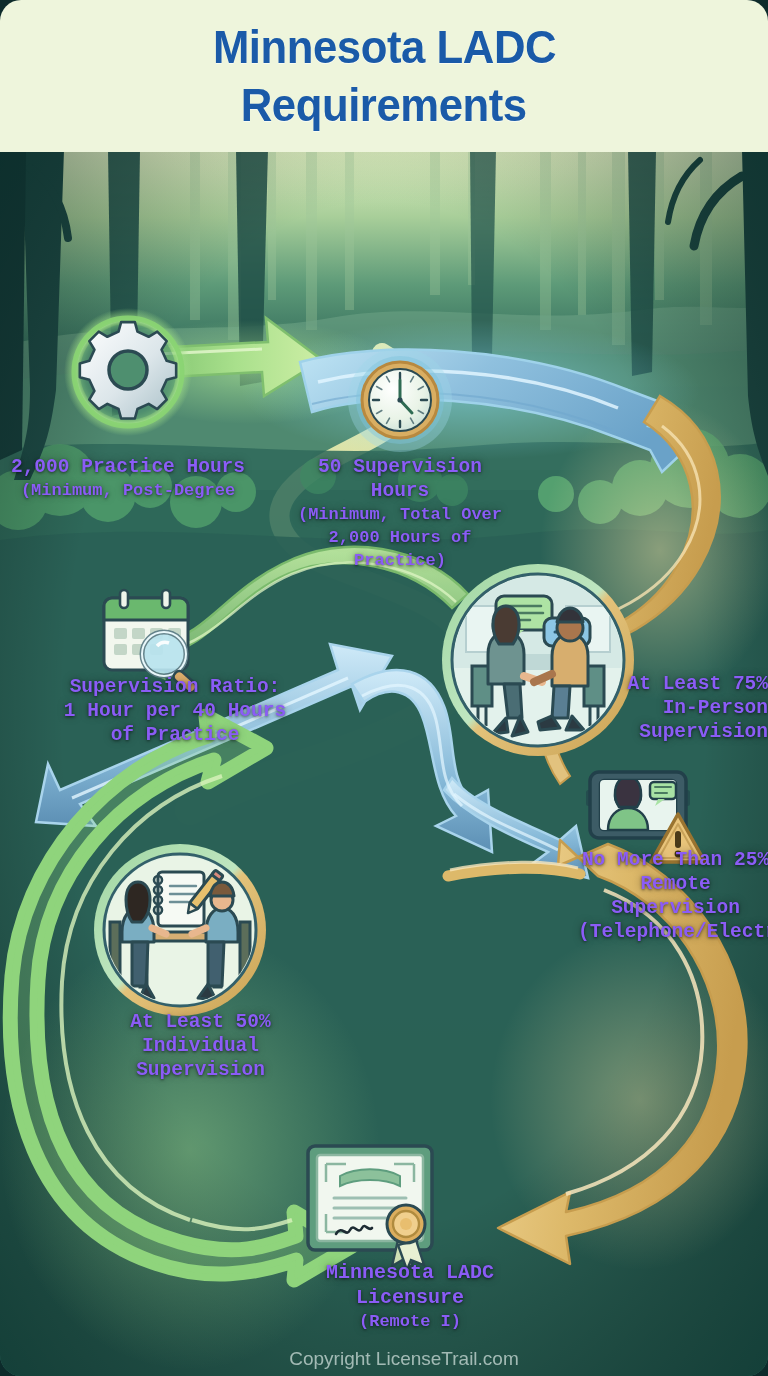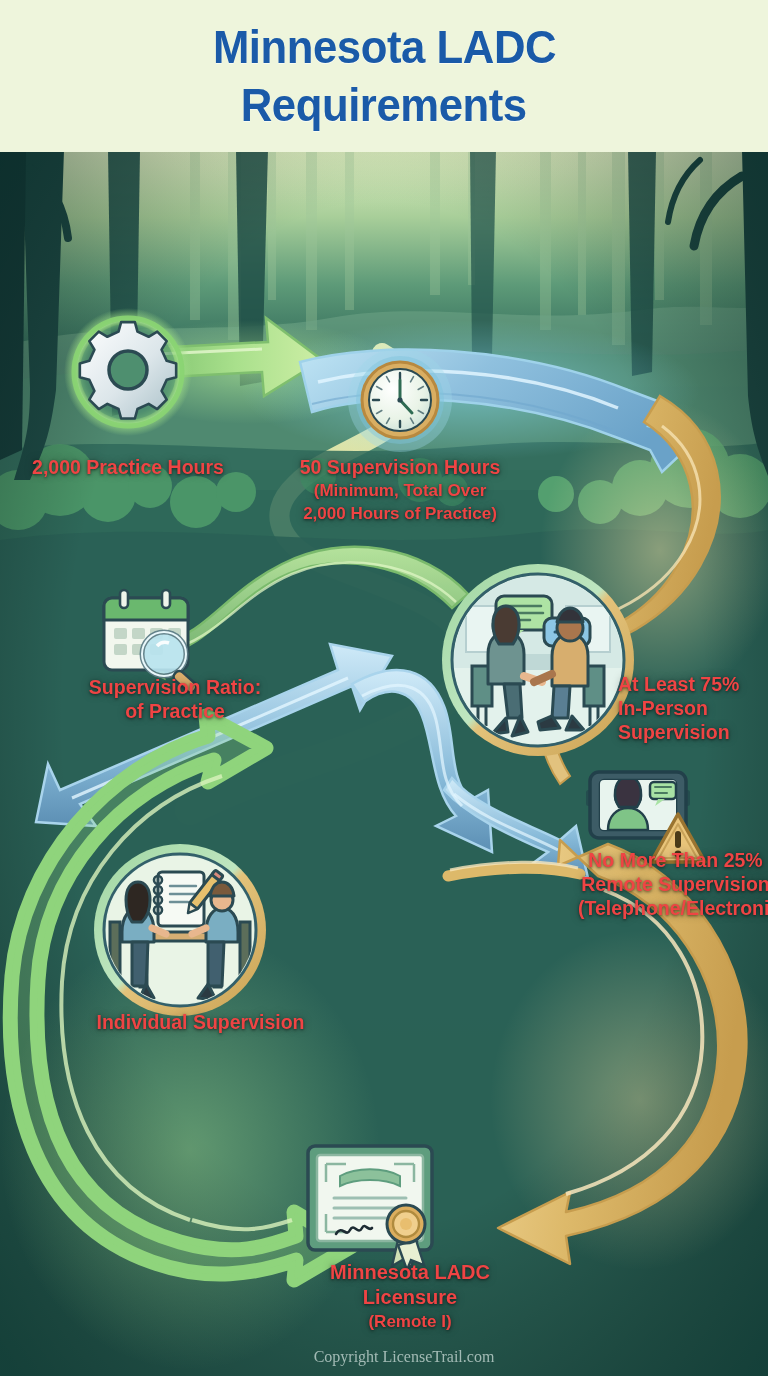--- a/index.html
+++ b/index.html
@@ -6,20 +6,21 @@
   html, body {
     width:768px; height:1376px;
     background:#0d2b2b;
     font-family:"Liberation Sans", sans-serif;
     overflow:hidden;
   }
   #page {
     position:relative;
     width:768px; height:1376px;
     overflow:hidden;
+    border-radius:21px;
   }
 
   
   #header {
     position:absolute; left:0; top:0; width:768px; height:152px;
     background:#eef5dc;
     display:flex; flex-direction:column;
     align-items:center; justify-content:center;
     z-index:60;
   }
@@ -42,45 +43,45 @@
   }
   #artsvg {
     position:absolute; left:0; top:150px; width:768px; height:1226px;
     z-index:10;
   }
 
   
   .lbl {
     position:absolute;
     z-index:40;
-    color:#ef4444;
-    font-family:Liberation Sans, sans-serif;
+    color:#8b5cf6;
+    font-family:Liberation Mono, monospace;
     text-shadow:0 1px 3px rgba(0,0,0,.55), 0 0 8px rgba(0,0,0,.35);
     pointer-events:none;
   }
   .lbl .l1 { font-weight:bold; font-size:19.5px; line-height:24px; }
   .lbl .l2 { font-weight:bold; font-size:17px;  line-height:23px; }
   .lbl.center { text-align:center; }
-  .lbl.left   { text-align:left; }
+  .lbl.left   { text-align:right; }
 
   #lbl-practice   { left:8px;   top:455px; width:240px; }
   #lbl-supervhrs  { left:285px; top:455px; width:230px; }
   #lbl-ratio      { left:50px;  top:675px; width:250px; }
   #lbl-inperson   { left:618px; top:672px; width:150px; }
   #lbl-remote     { left:578px; top:848px; width:195px; }
   #lbl-individual { left:88px;  top:1010px; width:225px; }
   #lbl-licensure  { left:285px; top:1260px; width:250px; }
 
   #lbl-licensure .l1 { font-size:20px; line-height:25px; }
 
   #copyright {
     position:absolute; left:0; top:1348px; width:768px;
     text-align:center; z-index:45;
-    color:#b9cdc8; font-size:16px;
-    font-family:Liberation Serif, serif;
+    color:#b9cdc8; font-size:19px;
+    font-family:Liberation Sans, sans-serif;
     opacity:.85;
     padding-left:40px;
   }
 </style>
 </head>
 <body>
 
 <div id="page">
 
   <div id="header">
@@ -569,46 +570,49 @@
         <path d="M10,16 l8,25 l-13,-5 l-4,10 l-9,-25 Z" fill="#e8f0d2" stroke="#2b4a52" stroke-width="2.4"></path>
         <circle r="19" fill="#dcae5e" stroke="#2b4a52" stroke-width="3"></circle>
         <circle r="13" fill="#f0cf8d" stroke="#b08b3e" stroke-width="2.4"></circle>
         <circle r="6" fill="#e8be6f"></circle>
       </g>
     </g>
   </svg>
 
   <div class="lbl center" id="lbl-practice">
     <div class="l1">2,000 Practice Hours</div>
+    <div class="l2">(Minimum, Post-Degree</div>
   </div>
 
   <div class="lbl center" id="lbl-supervhrs">
     <div class="l1">50 Supervision Hours</div>
     <div class="l2">(Minimum, Total Over</div>
     <div class="l2">2,000 Hours of Practice)</div>
   </div>
 
   <div class="lbl center" id="lbl-ratio">
     <div class="l1">Supervision Ratio:</div>
+    <div class="l1">1 Hour per 40 Hours</div>
     <div class="l1">of Practice</div>
   </div>
 
   <div class="lbl left" id="lbl-inperson">
     <div class="l1">At Least 75%</div>
     <div class="l1">In-Person</div>
     <div class="l1">Supervision</div>
   </div>
 
   <div class="lbl center" id="lbl-remote">
     <div class="l1">No More Than 25%</div>
     <div class="l1">Remote Supervision</div>
     <div class="l1">(Telephone/Electronic)</div>
   </div>
 
   <div class="lbl center" id="lbl-individual">
+    <div class="l1">At Least 50%</div>
     <div class="l1">Individual Supervision</div>
   </div>
 
   <div class="lbl center" id="lbl-licensure">
     <div class="l1">Minnesota LADC</div>
     <div class="l1">Licensure</div>
     <div class="l2">(Remote I)</div>
   </div>
 
   <div id="copyright">Copyright LicenseTrail.com</div>

